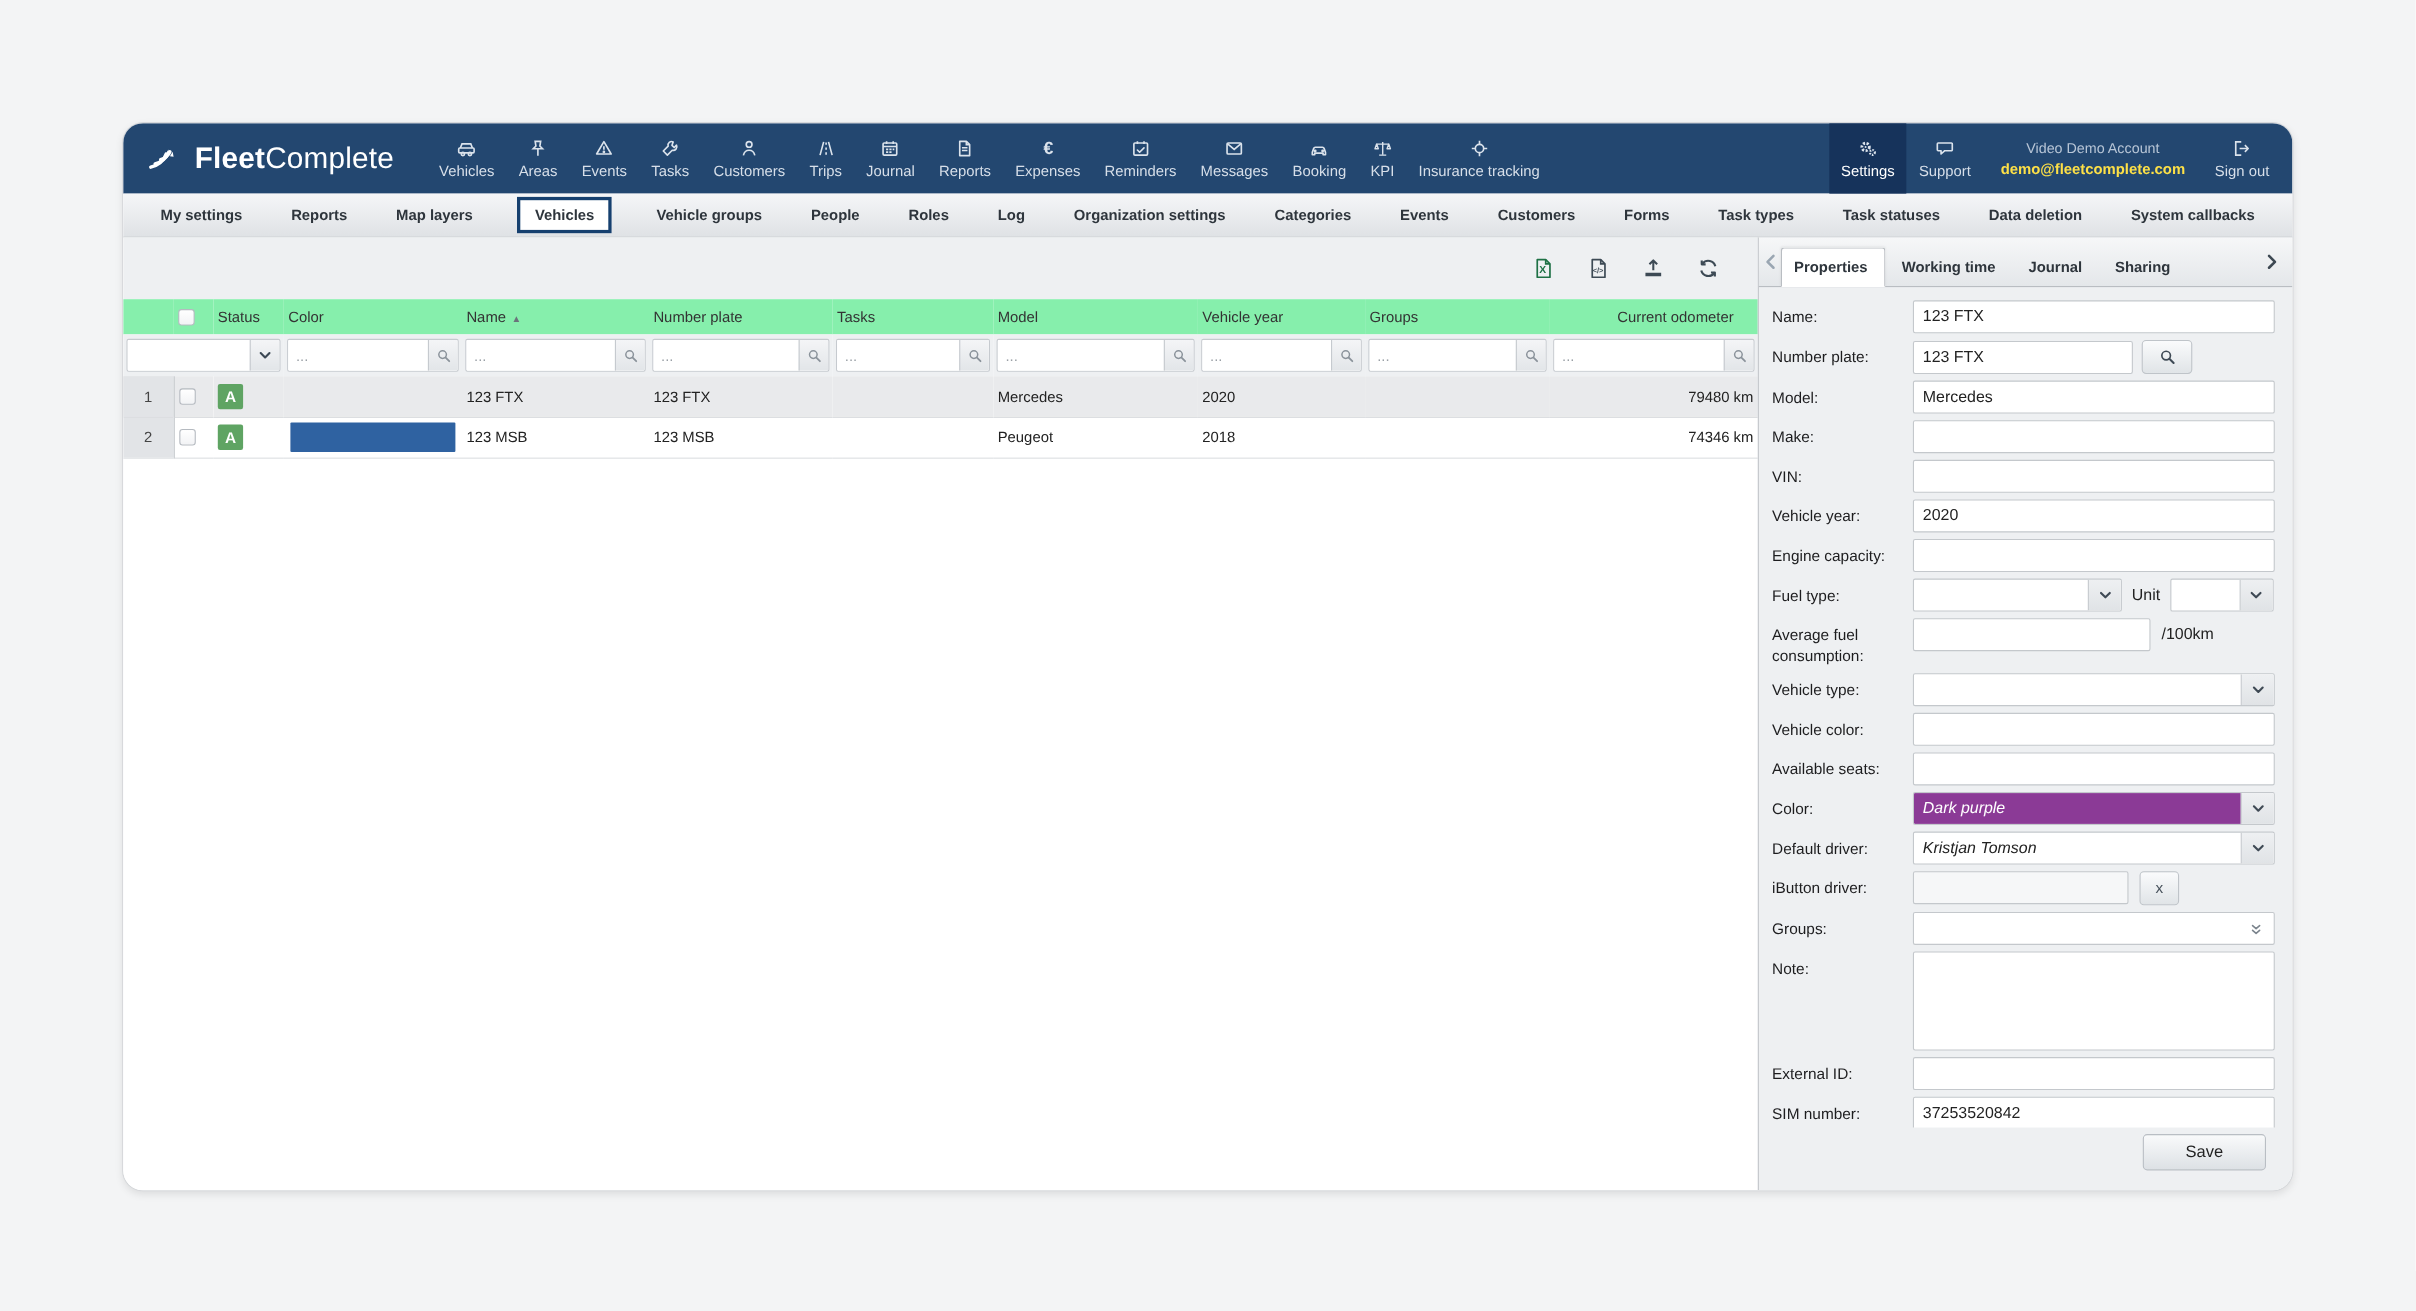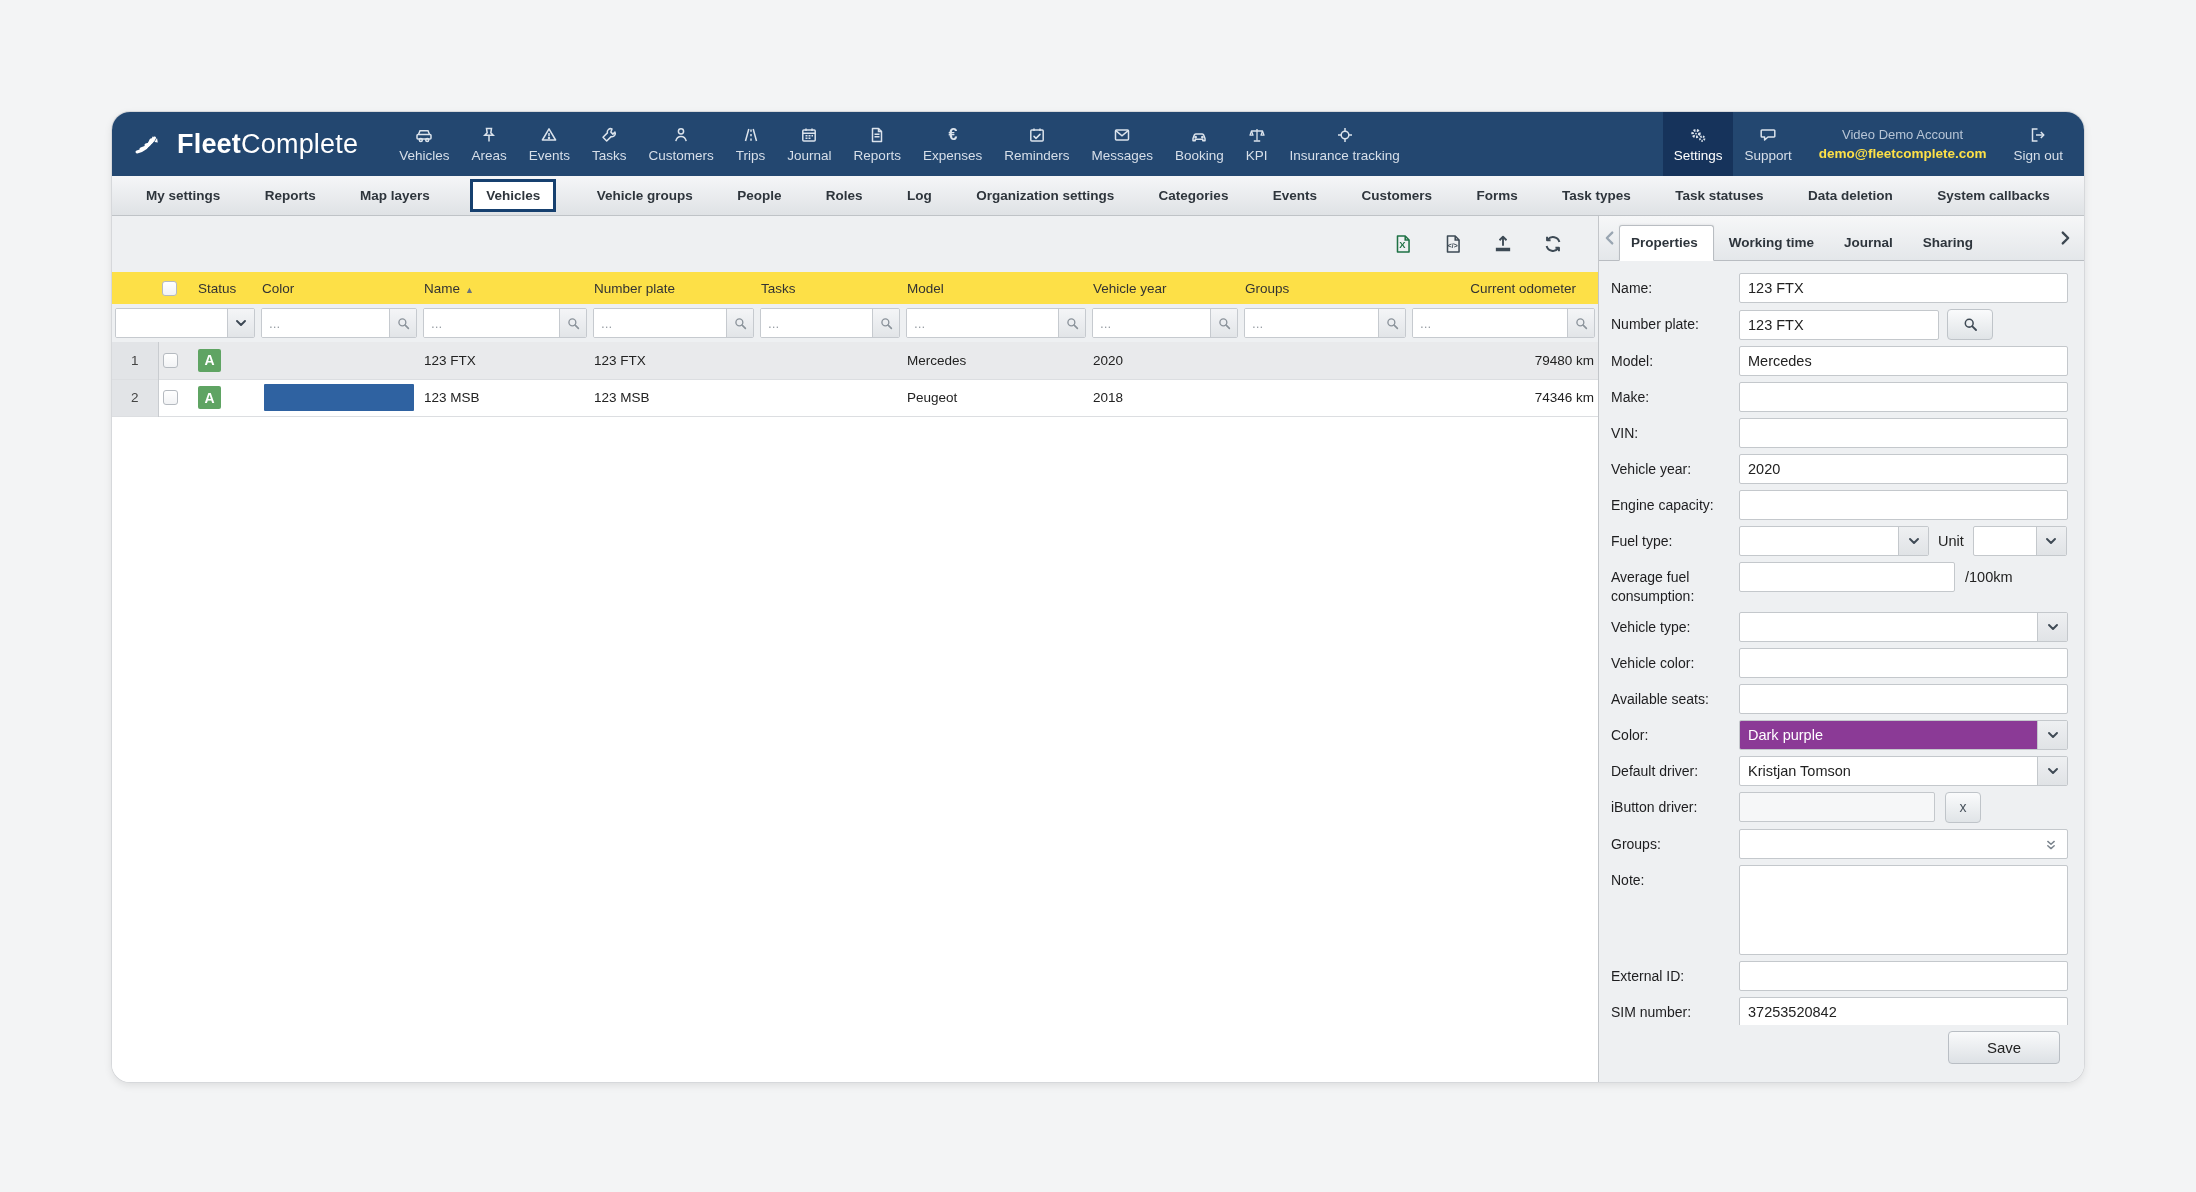--- a/index.html
+++ b/index.html
@@ -35,21 +35,21 @@
   .content { display:flex; height:866px; }
   .grid-area { width:1486px; background:#fff; display:flex; flex-direction:column; }
   .grid-toolbar { height:56px; background:#eef0f2; display:flex; justify-content:flex-end;
     align-items:center; gap:28px; padding-right:34px; }
   .tbicon { color:#3d4a55; cursor:pointer; display:flex; }
 
   table.grid { width:100%; border-collapse:collapse; table-layout:fixed; font-size:13.5px; color:#222; }
   table.grid col.c-num{width:46px} col.c-cb{width:36px} col.c-status{width:64px} col.c-color{width:162px}
   col.c-name{width:170px} col.c-plate{width:167px} col.c-make{width:146px} col.c-model{width:186px}
   col.c-year{width:152px} col.c-groups{width:168px} col.c-odo{width:189px}
-  tr.hdr { background:#fde047; height:32px; }
+  tr.hdr { background:#86efac; height:32px; }
   tr.hdr th { font-weight:400; text-align:left; color:#333; padding:0 4px; white-space:nowrap; }
   tr.hdr th.odo { text-align:right; padding-right:22px; }
   .sort-arrow { font-size:9px; color:#6b737b; margin-left:5px; }
   tr.filters { background:#eef0f2; height:38px; }
   tr.filters td { padding:3px 3px; }
   .fctl { display:flex; height:30px; border:1px solid #c6cacf; border-radius:2px; background:#fff; overflow:hidden; }
   .fctl input { flex:1; min-width:0; border:0; outline:none; padding:0 7px; font-size:13.5px; color:#555; background:#fff; }
   .fctl input::placeholder { color:#9aa0a6; }
   .fbtn { width:27px; display:flex; align-items:center; justify-content:center;
     background:linear-gradient(#f4f5f7,#e2e5e8); border-left:1px solid #c6cacf; color:#8b939b; cursor:pointer; }
@@ -79,21 +79,21 @@
   .panel-form { flex:1; padding:12px 16px 0 12px; overflow:hidden; }
   .frow { display:flex; align-items:flex-start; margin-bottom:6px; }
   .flabel { width:128px; flex:0 0 128px; font-size:14px; color:#1d1d1f; padding-top:6px; line-height:1.35; }
   .fcontrol { flex:1; display:flex; align-items:center; min-width:0; }
   .tin { height:30px; width:100%; border:1px solid #c4c8cc; border-radius:2px; padding:0 8px;
     font-size:14.5px; color:#222; font-family:"Liberation Sans",sans-serif; background:#fff; outline:none; }
   .tin.dim { background:#f6f7f8; }
   .selbox { height:30px; border:1px solid #c4c8cc; border-radius:2px; background:#fff;
     display:flex; align-items:center; overflow:hidden; flex:1; cursor:pointer; }
   .selface { flex:1; height:100%; display:flex; align-items:center; padding:0 8px;
-    font-size:14.5px; color:#222; white-space:nowrap; }
+    font-size:14.5px; color:#222; white-space:nowrap;font-style:italic; }
   .selface.colored { color:#fff; }
   .selbtn { width:30px; height:100%; flex:0 0 30px; background:linear-gradient(#eef0f2,#e0e3e6);
     border-left:1px solid #c4c8cc; display:flex; align-items:center; justify-content:center; color:#3f4a55; }
   .minibtn { height:31px; background:linear-gradient(#fafbfc,#e0e4e7); border:1px solid #bfc4c9;
     border-radius:4px; display:flex; align-items:center; justify-content:center; cursor:pointer;
     color:#4a545e; font-size:14px; }
   .groupsbox { position:relative; }
   .groupsbox .dbl { position:absolute; right:8px; top:7px; color:#7b848d; }
   textarea.tarea { width:100%; height:90px; border:1px solid #c4c8cc; border-radius:2px; padding:6px 8px;
     font-size:14.5px; font-family:"Liberation Sans",sans-serif; color:#222; resize:none; outline:none; }

